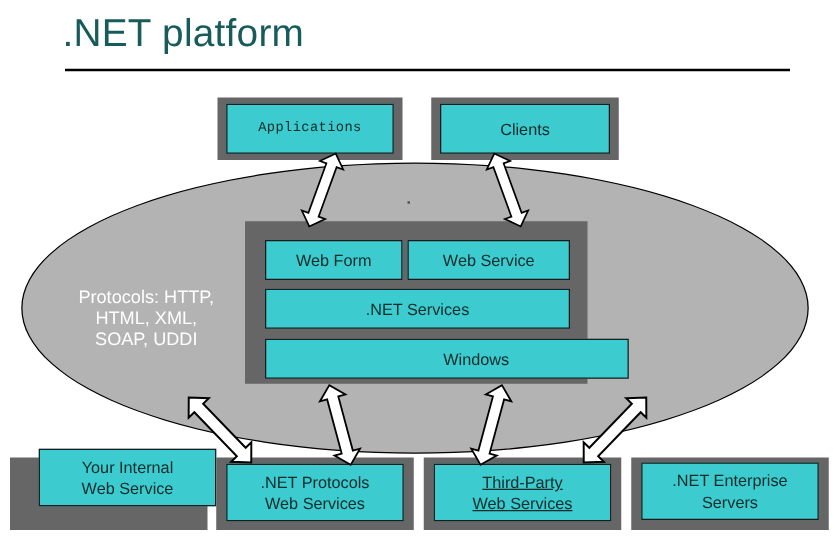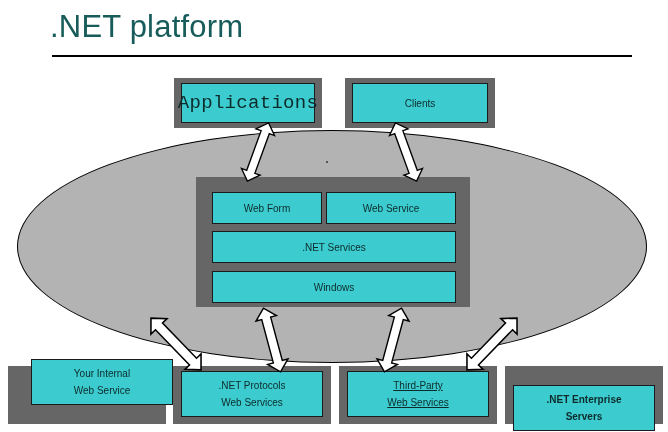--- a/index.html
+++ b/index.html
@@ -19,58 +19,61 @@
   .ellipse-label{position:absolute;color:#ffffff;font-size:14.5px;line-height:17px;
                  text-align:center;white-space:pre-line;}
   .ell-left{left:42px;top:230px;width:150px;}
   .ell-right{left:470px;top:230px;width:160px;}
   .speck{position:absolute;left:326px;top:161px;width:2px;height:2px;background:#555;}
 
   
   .frame{position:absolute;background:#666666;}
   .plate{position:absolute;background:#3ccbce;border:1px solid #1b1b1b;
          display:flex;align-items:center;justify-content:center;text-align:center;
-         color:#0d2b2b;font-size:10px;line-height:17px;white-space:pre-line;}
+         color:#0d2b2b;font-size:13px;line-height:17px;white-space:pre-line;}
 
   
   .f-apps{left:174px;top:78px;width:148px;height:50px;}
   .p-apps{left:181px;top:83px;width:132px;height:38px;
-          font-family:"Liberation Mono",monospace;font-size:19px;letter-spacing:.3px;}
+          font-family:"Liberation Mono",monospace;font-size:11px;letter-spacing:.3px;}
   .f-clients{left:345px;top:78px;width:150px;height:50px;}
   .p-clients{left:352px;top:83px;width:134px;height:38px;}
 
   
   .f-center{left:196px;top:177px;width:274px;height:130px;}
   .p-webform{left:212px;top:192px;width:108px;height:30px;}
   .p-webservice{left:326px;top:192px;width:128px;height:30px;}
   .p-framework{left:212px;top:231px;width:242px;height:30px;}
-  .p-windows{left:212px;top:271px;width:242px;height:30px;}
+  .p-windows{left:212px;top:271px;width:242px;height:30px;padding-left:47px;}
 
   
   .f-b1{left:8px;top:366px;width:158px;height:58px;}
   .p-b1{left:16px;top:359px;width:140px;height:44px;margin-left:15px;}
   .f-b2{left:173px;top:366px;width:158px;height:58px;}
   .p-b2{left:181px;top:371px;width:140px;height:44px;}
   .f-b3{left:339px;top:366px;width:158px;height:58px;}
   .p-b3{left:347px;top:371px;width:140px;height:44px;text-decoration:underline;}
   .f-b4{left:505px;top:366px;width:158px;height:58px;}
-  .p-b4{left:513px;top:385px;width:140px;height:44px;font-weight:bold;}
+  .p-b4{left:513px;top:370px;width:140px;height:44px;}
 
   
   #arrows{position:absolute;left:0;top:0;width:668px;height:432px;pointer-events:none;}
 </style>
 </head>
 <body>
 
 <div id="canvas">
 
   <div class="title">.NET platform</div>
   <div class="rule"></div>
 
   <div class="ellipse"></div>
+  <div class="ellipse-label ell-left">Protocols: HTTP,
+HTML, XML,
+SOAP, UDDI</div>
   <div class="speck"></div>
 
   <div class="frame f-center"></div>
 
   <div class="frame f-apps"></div>
   <div class="plate p-apps">Applications</div>
 
   <div class="frame f-clients"></div>
   <div class="plate p-clients">Clients</div>
 

